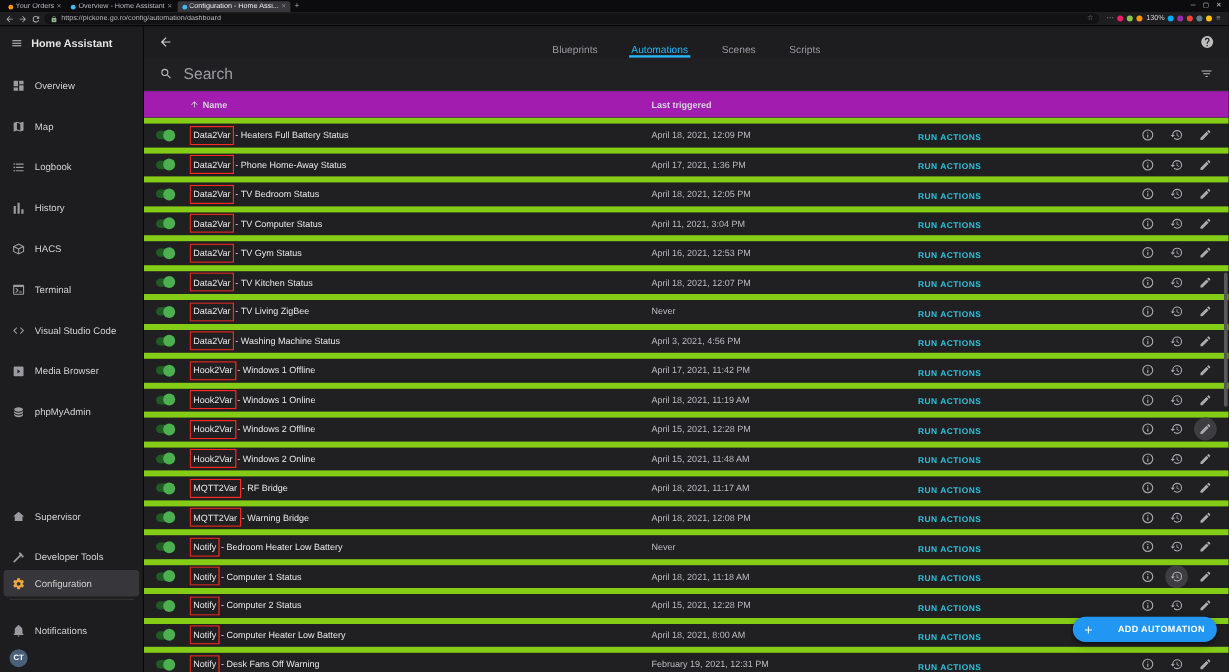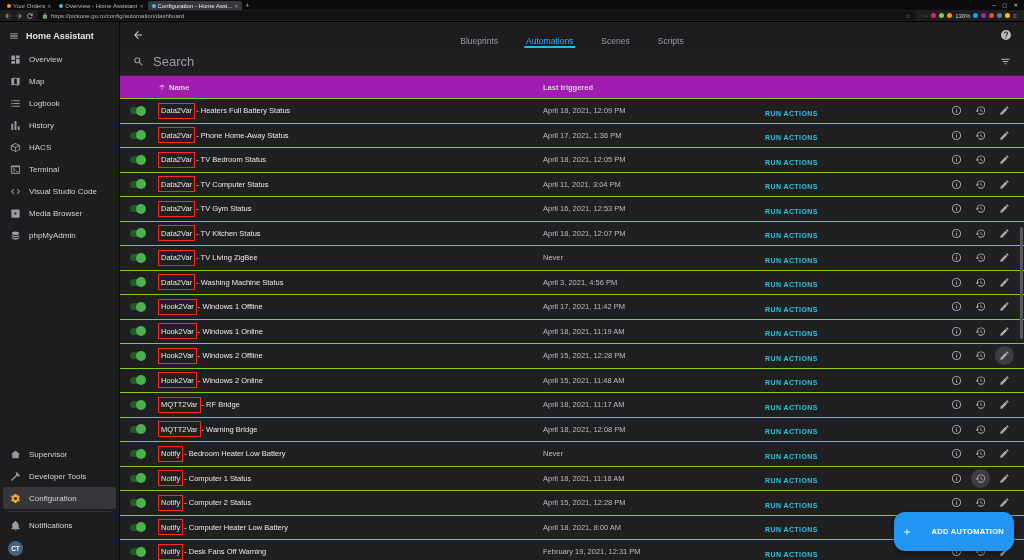--- a/index.html
+++ b/index.html
@@ -33,21 +33,21 @@
   .dots{font-size:6px;color:#9a9a9e;}
 
   
   .content{flex:1;display:flex;min-height:0;}
 
   
   .sidebar{flex:0 0 120px;background:#1d1d1f;border-right:1px solid #0a0a0a;display:flex;flex-direction:column;padding-top:2px;}
   .sb-head{height:24px;display:flex;align-items:center;gap:7px;padding:0 9px;}
   .sb-menu{width:10px;height:10px;color:#c9c9c9;flex:0 0 10px;}
   .sb-title{font-size:9px;font-weight:bold;color:#e4e4e4;white-space:nowrap;}
-  .side-item{height:22px;display:flex;align-items:center;gap:8px;padding:0 10px;color:#d2d2d2;font-size:8px;white-space:nowrap;}
+  .side-item{height:22px;display:flex;align-items:center;gap:8px;padding:0 10px;color:#d2d2d2;font-size:8px;white-space:nowrap;margin-top:12px;}
   .side-icon{width:11px;height:11px;color:#9a9aa0;flex:0 0 11px;}
   .side-item.active{background:#37373b;border-radius:3px;margin:0 3px;padding:0 7px;}
   .side-item.active .side-icon{color:#f0a73c;}
   .sb-spacer{flex:1;}
   .sb-divider{height:1px;background:#323236;margin:2px 8px;}
   .sb-avatar-row{height:24px;display:flex;align-items:center;padding:0 8px;}
   .avatar{width:15px;height:15px;border-radius:50%;background:#4a5f78;color:#fff;font-size:6.5px;display:flex;align-items:center;justify-content:center;font-weight:bold;}
 
   
   .main{flex:1;display:flex;flex-direction:column;min-width:0;position:relative;background:#1b1b1e;}
@@ -64,35 +64,35 @@
   .search-input::placeholder{color:#9d9da3;}
   .f-icon{width:11px;height:11px;color:#b9b9bd;flex:0 0 11px;}
 
   .table-head{flex:0 0 22px;background:#a21caf;display:flex;align-items:center;padding:0 10px;font-size:7.5px;color:#d6d6da;}
   .th-toggle{flex:0 0 28px;}
   .th-name{flex:0 0 385px;display:flex;align-items:center;gap:3px;font-weight:bold;}
   .sort{width:8px;height:8px;color:#d6d6da;}
   .th-last{flex:0 0 222px;font-weight:bold;}
 
   .rows{flex:1;overflow:hidden;background:#202023;}
-  .row{height:24.5px;display:flex;align-items:center;padding:0 10px;border-top:1px solid #84cc16;}
+  .row{height:24.5px;display:flex;align-items:center;padding:0 10px;border-top:5px solid #84cc16;}
   .toggle-cell{flex:0 0 28px;}
   .switch{width:15px;height:7px;border-radius:4px;background:var(--toggle-track,#1f5c24);position:relative;}
   .switch::after{content:"";position:absolute;right:-1px;top:-1.5px;width:10px;height:10px;border-radius:50%;background:var(--toggle-thumb,#4caf50);}
   .name-cell{flex:0 0 385px;display:flex;align-items:center;font-size:7.5px;color:#e8e8ea;white-space:nowrap;overflow:hidden;}
   .prefix{border:1.5px solid var(--annotation-red,#ff2a1f);padding:2.5px 2px;margin-right:1px;display:inline-block;}
   .last-cell{flex:0 0 222px;font-size:7.5px;color:#bcbcc0;}
   .run-cell{flex:0 0 150px;}
   .run{font-size:7px;font-weight:bold;letter-spacing:.4px;color:var(--run-actions,#2bc4d9);}
   .icons-cell{flex:1;display:flex;justify-content:flex-end;gap:5px;}
   .icon-btn{width:19px;height:19px;border-radius:50%;display:flex;align-items:center;justify-content:center;color:#ababaf;}
   .row:nth-child(11) .icon-edit{background:#3d3d42;}
   .row:nth-child(16) .icon-history{background:#3d3d42;}
 
-  .fab{position:absolute;right:10px;bottom:9px;height:39px;border-radius:11px;background:var(--fab-blue,#2196f3);color:#fff;display:flex;align-items:center;gap:20px;padding:0 10px 0 8px;font-size:7.5px;font-weight:bold;letter-spacing:.3px;box-shadow:0 2px 5px rgba(0,0,0,.5);}
+  .fab{position:absolute;right:10px;bottom:25px;height:21px;border-radius:11px;background:var(--fab-blue,#2196f3);color:#fff;display:flex;align-items:center;gap:20px;padding:0 10px 0 8px;font-size:7.5px;font-weight:bold;letter-spacing:.3px;box-shadow:0 2px 5px rgba(0,0,0,.5);}
   .fab-plus{width:10px;height:10px;color:#fff;flex:0 0 10px;}
   .scroll-thumb{position:absolute;right:1px;top:205px;width:3px;height:112px;background:#58585c;border-radius:2px;}
 
   
   [data-icon] svg{display:block;width:100%;height:100%;fill:currentColor;}
   .icon-btn svg{width:11px;height:11px;margin:auto;}
 </style>
 </head>
 <body>
 

